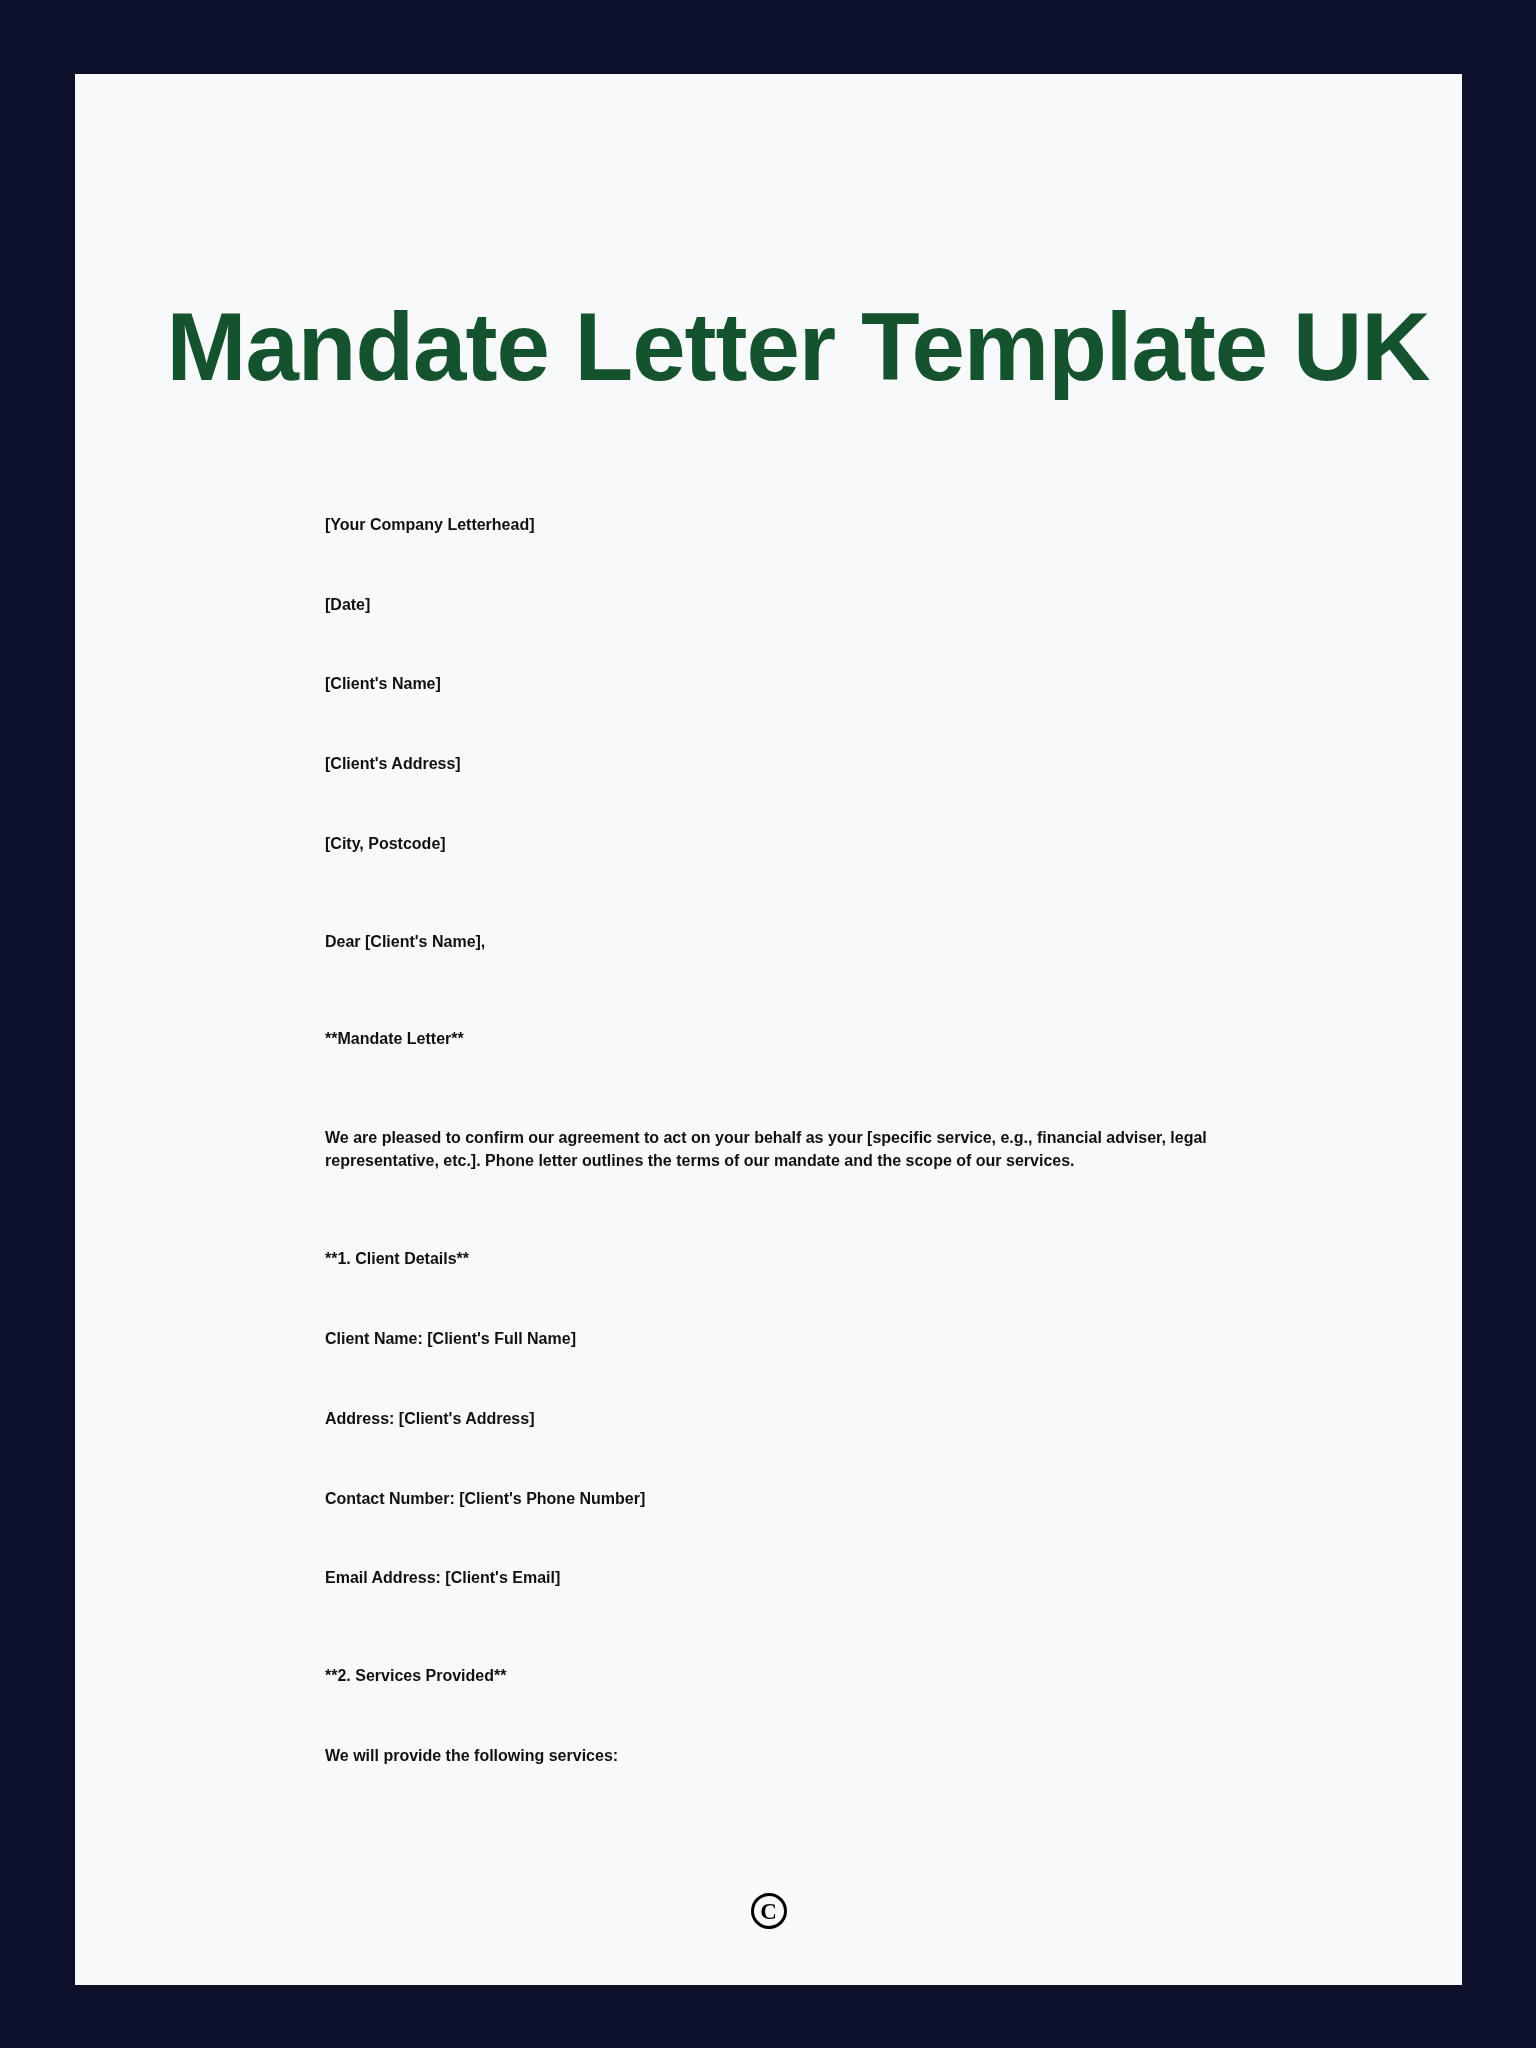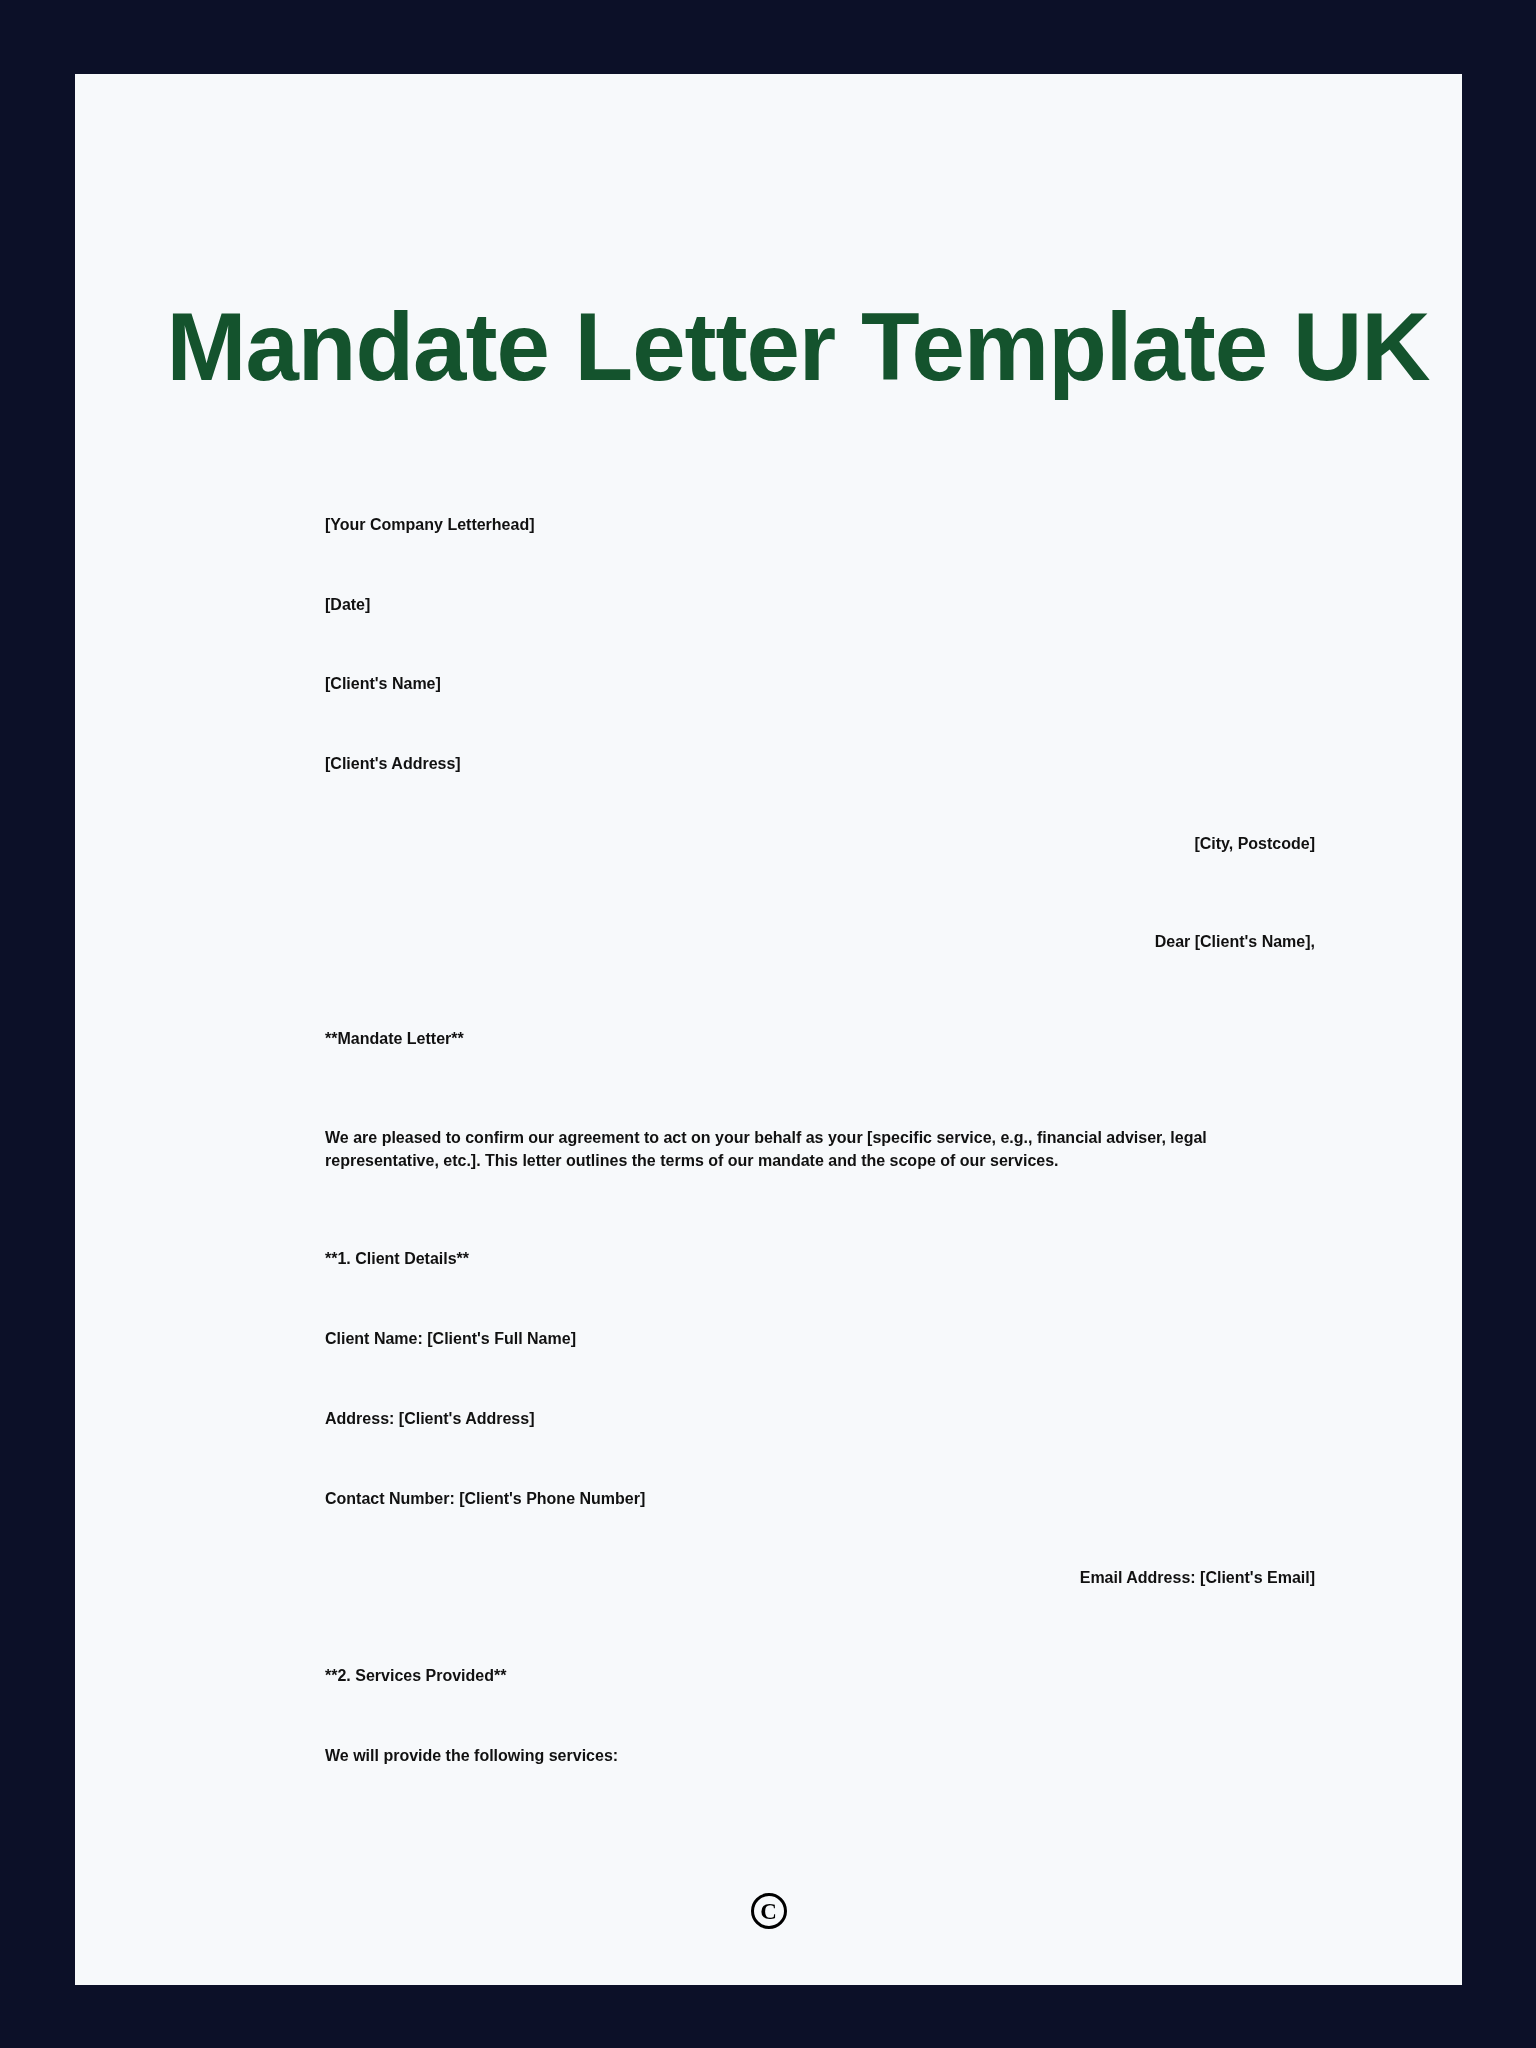--- a/index.html
+++ b/index.html
@@ -45,21 +45,20 @@
   }
   .line {
     font-size: 16px;
     font-weight: bold;
     color: #111111;
     line-height: 1.42;
     margin: 0 0 57px 0;
   }
   .line.gap-lg {
     margin-bottom: 75px;
-    text-align: right;
   }
   .line.para {
     margin-bottom: 76px;
   }
   .copyright {
     position: absolute;
     left: 50%;
     transform: translateX(-50%);
     bottom: 56px;
     width: 36px;
@@ -85,21 +84,21 @@
   <h1 class="doc-title">Mandate Letter Template UK</h1>
 
   <div class="body-block">
     <p class="line">[Your Company Letterhead]</p>
     <p class="line">[Date]</p>
     <p class="line">[Client's Name]</p>
     <p class="line">[Client's Address]</p>
     <p class="line gap-lg">[City, Postcode]</p>
     <p class="line gap-lg">Dear [Client's Name],</p>
     <p class="line para">**Mandate Letter**</p>
-    <p class="line para">We are pleased to confirm our agreement to act on your behalf as your [specific service, e.g., financial adviser, legal representative, etc.]. This letter outlines the terms of our mandate and the scope of our services.</p>
+    <p class="line para">We are pleased to confirm our agreement to act on your behalf as your [specific service, e.g., financial adviser, legal representative, etc.]. Phone letter outlines the terms of our mandate and the scope of our services.</p>
     <p class="line">**1. Client Details**</p>
     <p class="line">Client Name: [Client's Full Name]</p>
     <p class="line">Address: [Client's Address]</p>
     <p class="line">Contact Number: [Client's Phone Number]</p>
     <p class="line gap-lg">Email Address: [Client's Email]</p>
     <p class="line">**2. Services Provided**</p>
     <p class="line">We will provide the following services:</p>
   </div>
 
   <div class="copyright">

